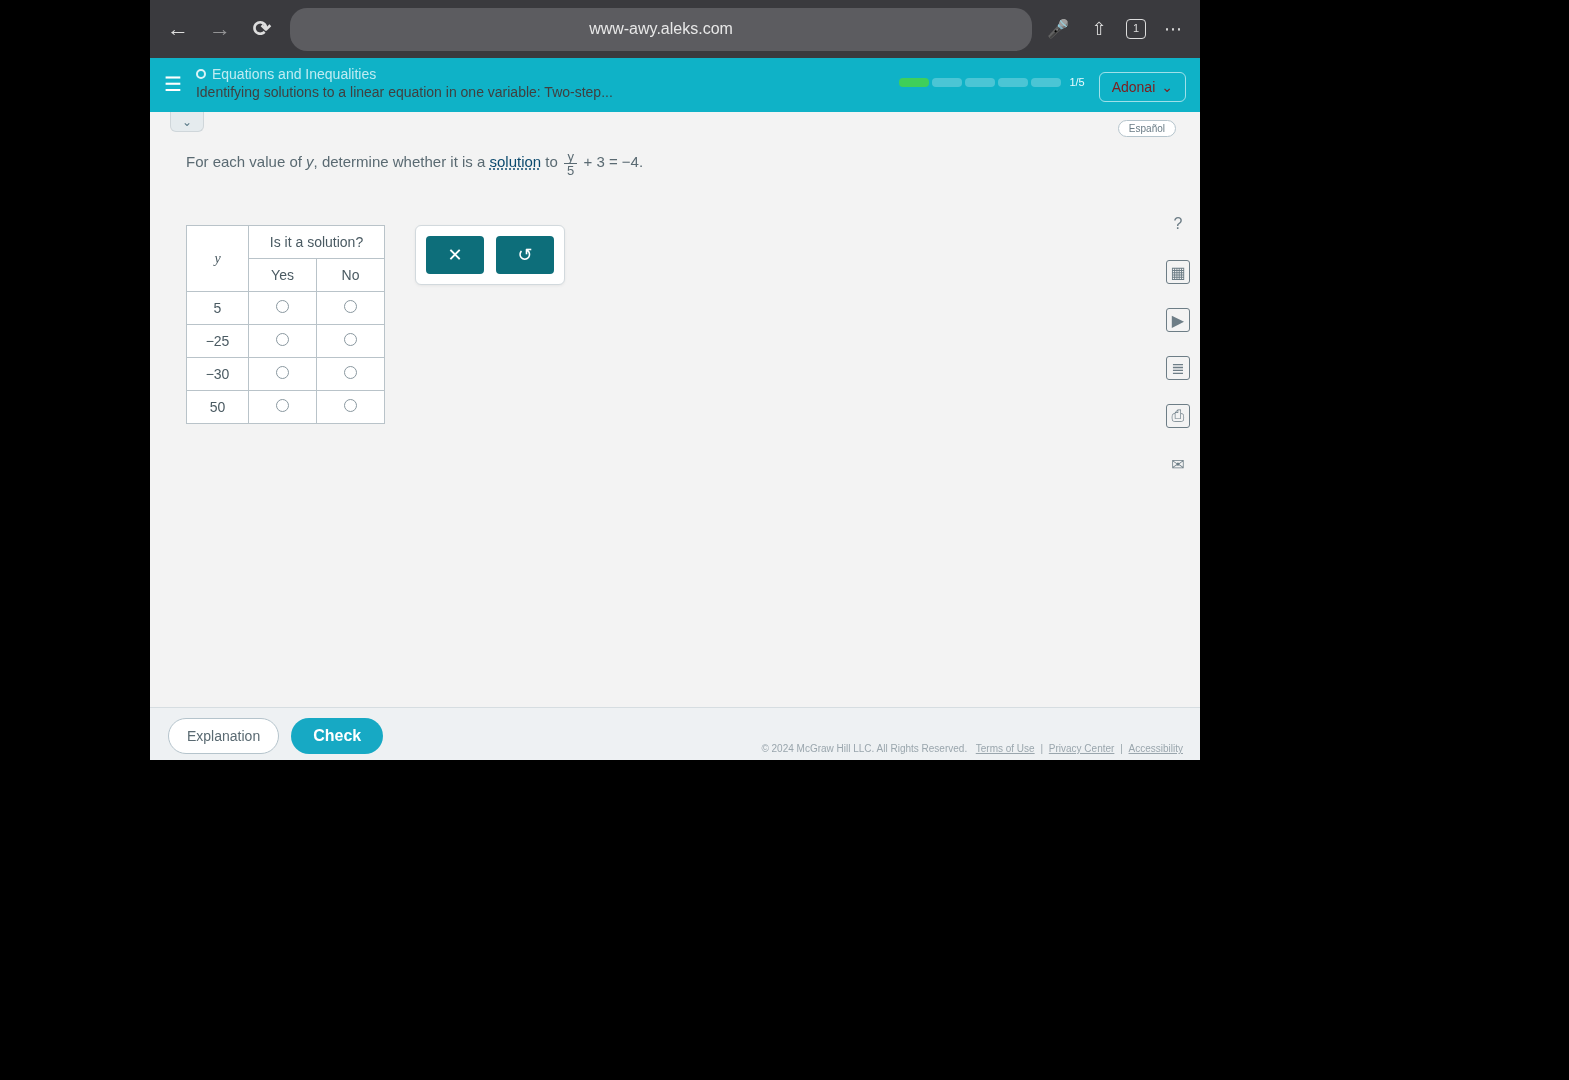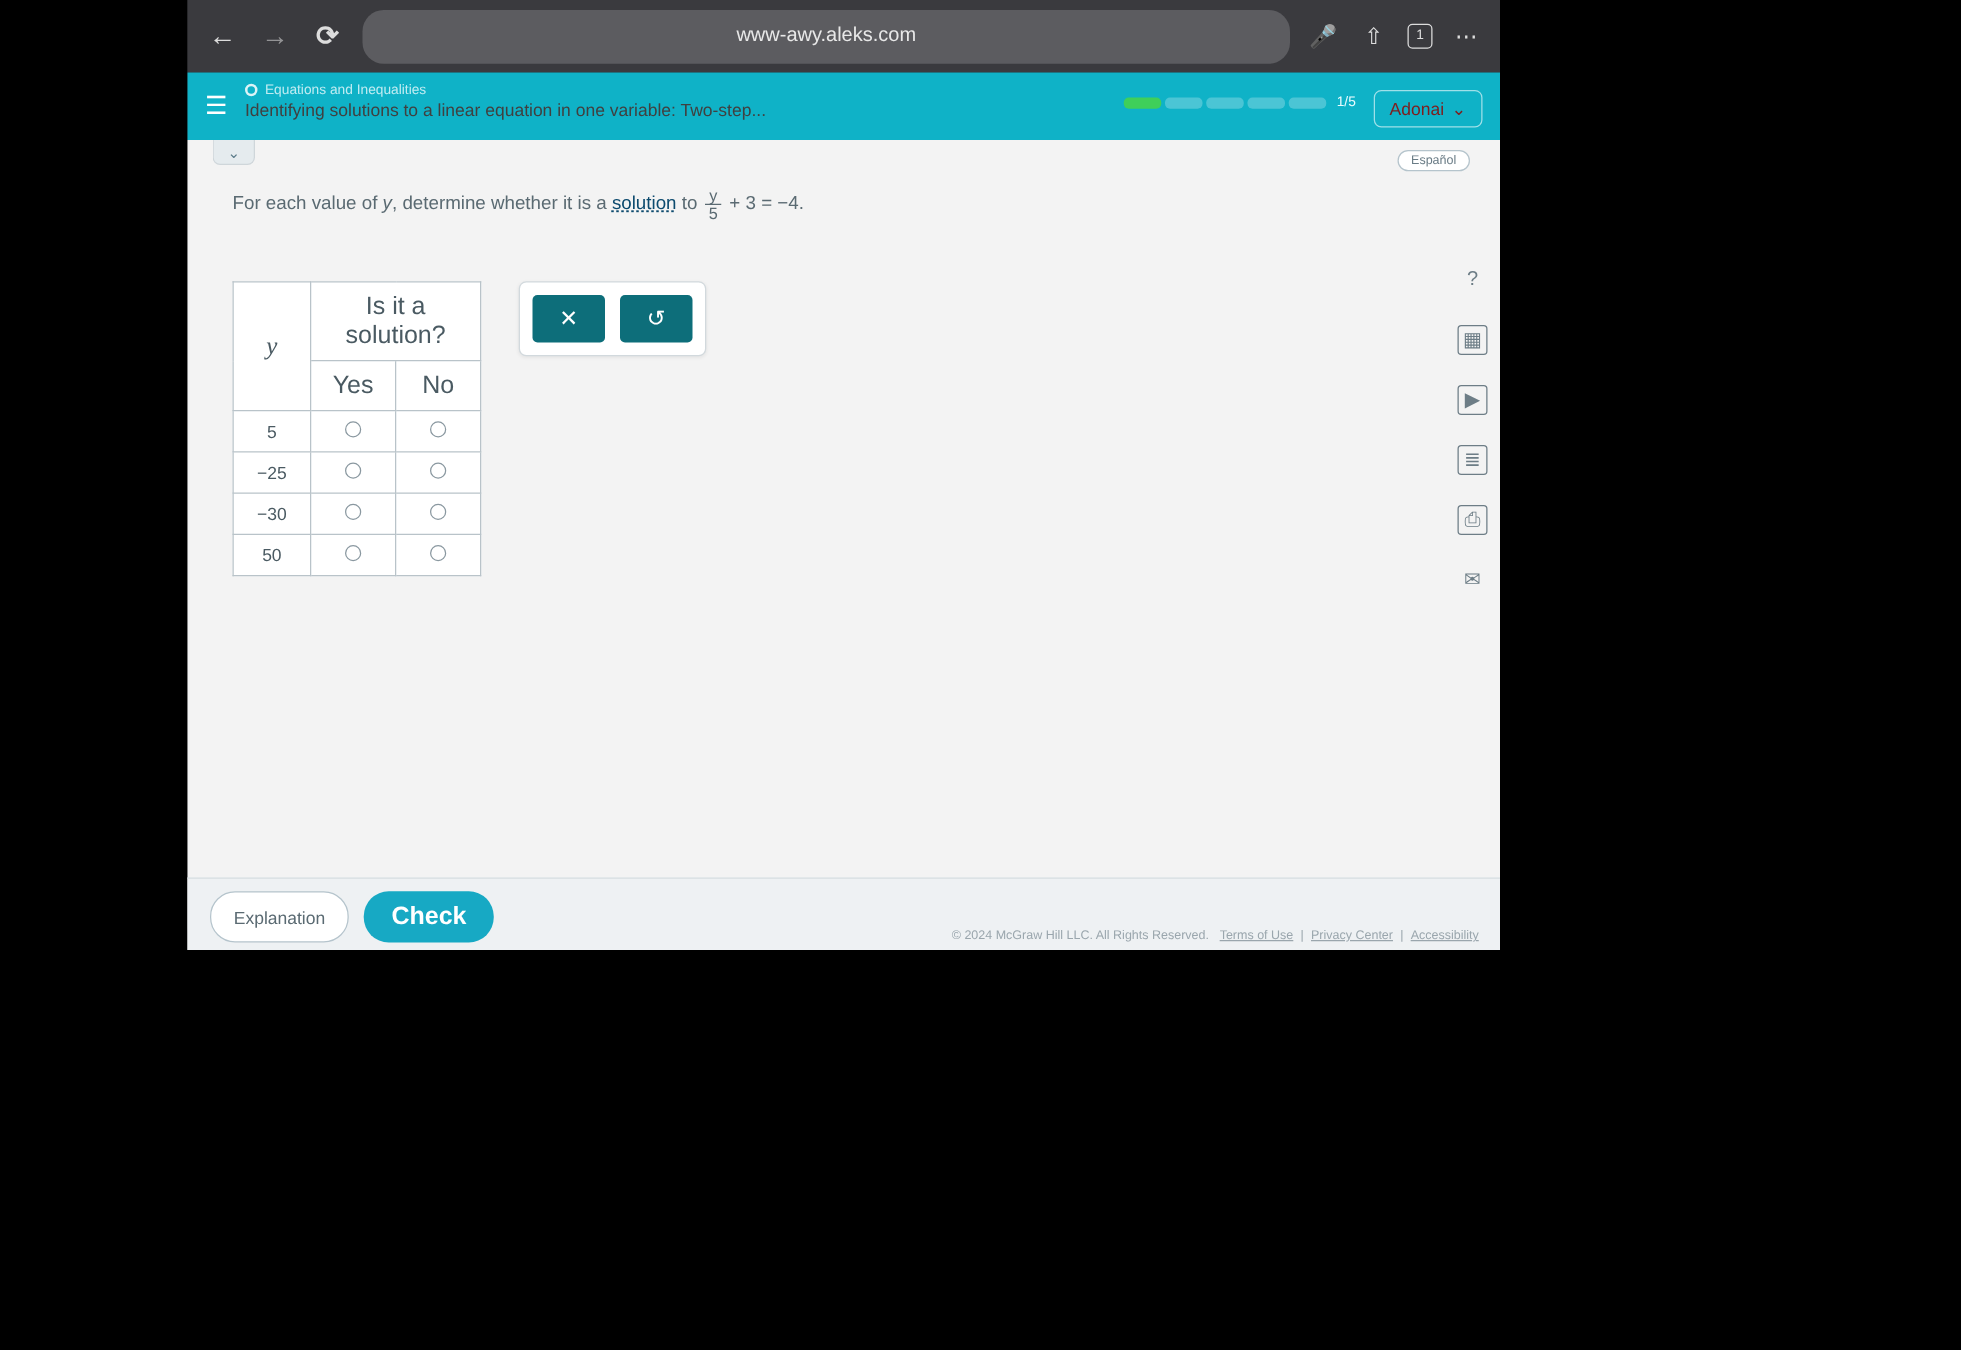--- a/index.html
+++ b/index.html
@@ -70,21 +70,21 @@
     color: #fff;
     font-size: 20px;
     padding-top: 6px;
     cursor: pointer;
   }
   .header-titles { flex: 1; }
   .topic-label {
     display: flex;
     align-items: center;
     gap: 6px;
-    font-size: 11px;
+    font-size: 14px;
     color: #dff6f9;
     opacity: 0.85;
   }
   .topic-dot {
     width: 10px; height: 10px; border-radius: 50%;
     border: 2px solid #fff; background: transparent;
     display: inline-block;
   }
   .lesson-title {
     font-size: 14px;
@@ -194,21 +194,21 @@
   table.sol-table {
     border-collapse: collapse;
     background: #fff;
   }
   table.sol-table th, table.sol-table td {
     border: 1px solid #b9c3c9;
     text-align: center;
     font-weight: normal;
     color: #4a5a62;
   }
-  table.sol-table th { padding: 8px 14px; font-size: 20px; margin-left: 20px; }
+  table.sol-table th { padding: 8px 14px; font-size: 14px; margin-left: 20px; }
   table.sol-table td { padding: 8px 14px; font-size: 14px; }
   .y-head {
     width: 62px;
     font-style: italic;
     font-family: "Times New Roman", serif;
   }
   .radio-dot {
     width: 13px; height: 13px; border: 1.5px solid #8a98a0;
     border-radius: 50%; display: inline-block; cursor: pointer;
   }
@@ -269,21 +269,21 @@
     padding: 8px 18px;
     font-size: 14px;
     cursor: pointer;
   }
   .btn-primary {
     background: #17a9c4;
     color: #fff;
     border: none;
     border-radius: 20px;
     padding: 9px 22px;
-    font-size: 20px;
+    font-size: 16px;
     font-weight: bold;
     cursor: pointer;
   }
   .legal {
     position: absolute;
     right: 14px;
     bottom: 6px;
     font-size: 10px;
     color: #9aa6ad;
   }

